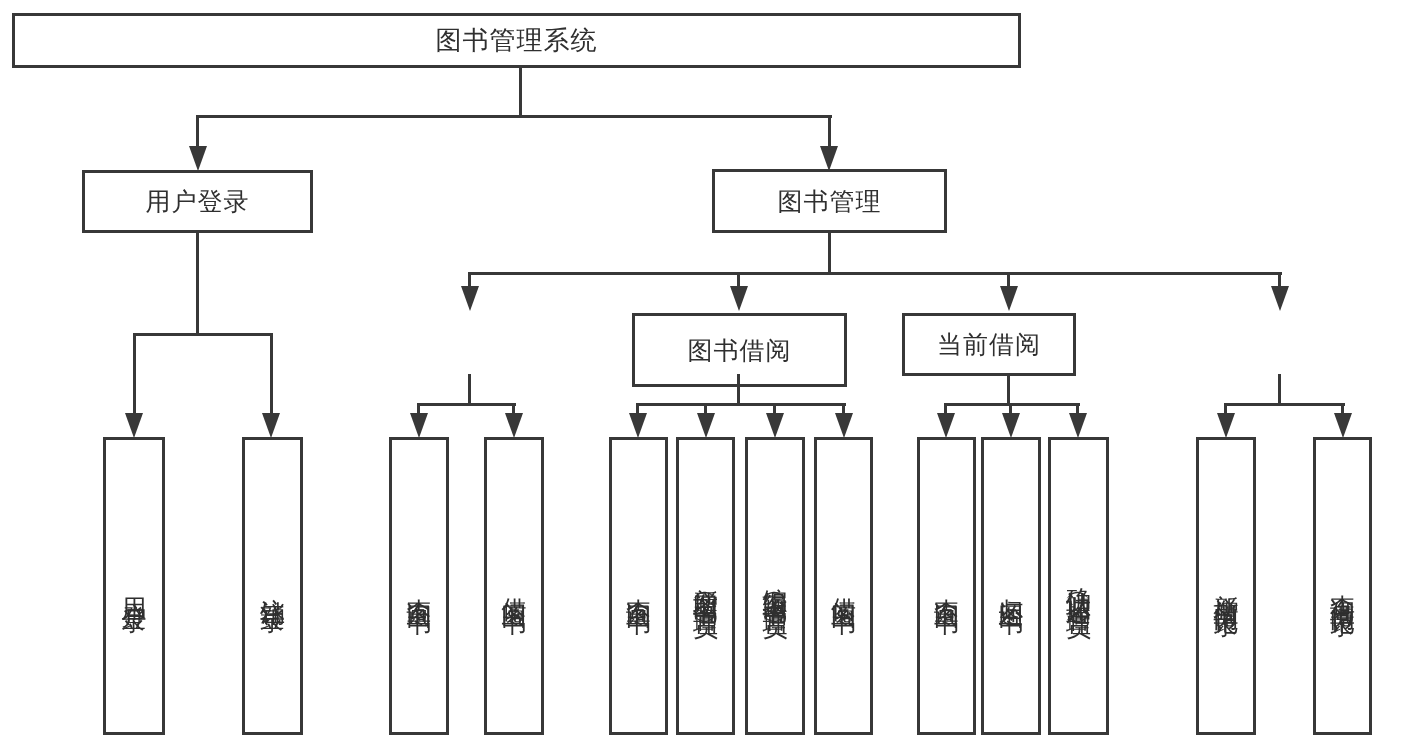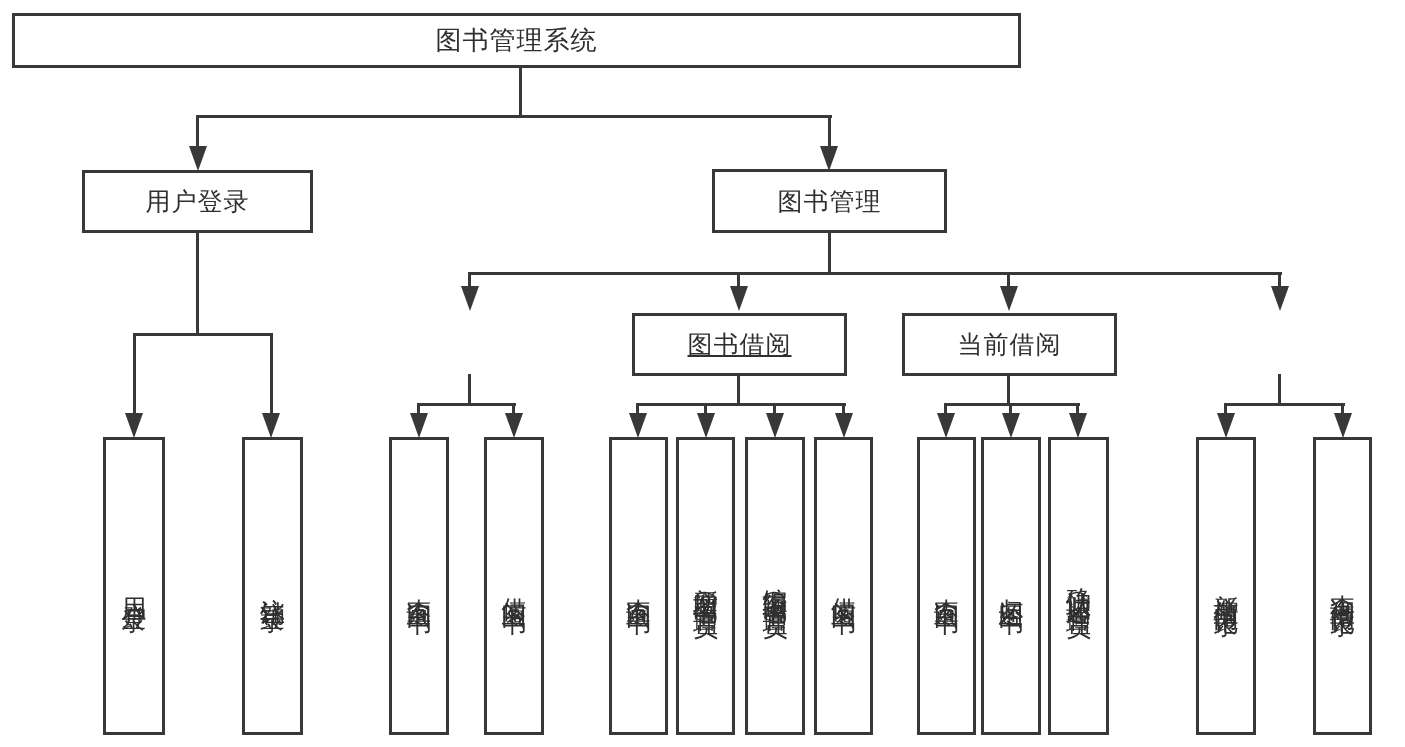--- a/index.html
+++ b/index.html
@@ -86,24 +86,24 @@
   <div class="hline" style="left:469px; top:272px; width:813px;"></div>
   <div class="vline" style="left:468px; top:272px; height:16px;"></div>
   <div class="arrow" style="left:461px; top:286px;"></div>
   <div class="vline" style="left:737px; top:272px; height:16px;"></div>
   <div class="arrow" style="left:730px; top:286px;"></div>
   <div class="vline" style="left:1007px; top:272px; height:16px;"></div>
   <div class="arrow" style="left:1000px; top:286px;"></div>
   <div class="vline" style="left:1278px; top:272px; height:16px;"></div>
   <div class="arrow" style="left:1271px; top:286px;"></div>
 
-  <div class="node h-node" style="left:632px; top:313px; width:215px; height:63px;text-decoration:underline;">
+  <div class="node h-node" style="left:632px; top:313px; width:215px; height:74px;">
     <span>图书借阅</span>
   </div>
-  <div class="node h-node" style="left:902px; top:313px; width:215px; height:63px;">
+  <div class="node h-node" style="left:902px; top:313px; width:174px; height:63px;">
     <span>当前借阅</span>
   </div>
 
   <div class="vline" style="left:468px; top:374px; height:32px;"></div>
   <div class="hline" style="left:418px; top:403px; width:98px;"></div>
   <div class="vline" style="left:417px; top:403px; height:12px;"></div>
   <div class="arrow" style="left:410px; top:413px;"></div>
   <div class="vline" style="left:512px; top:403px; height:12px;"></div>
   <div class="arrow" style="left:505px; top:413px;"></div>
 

